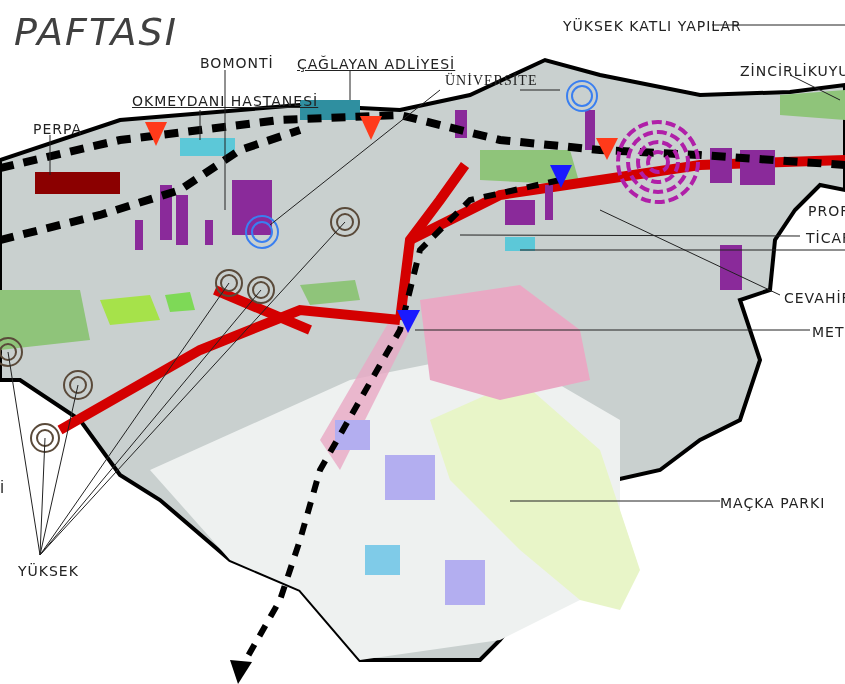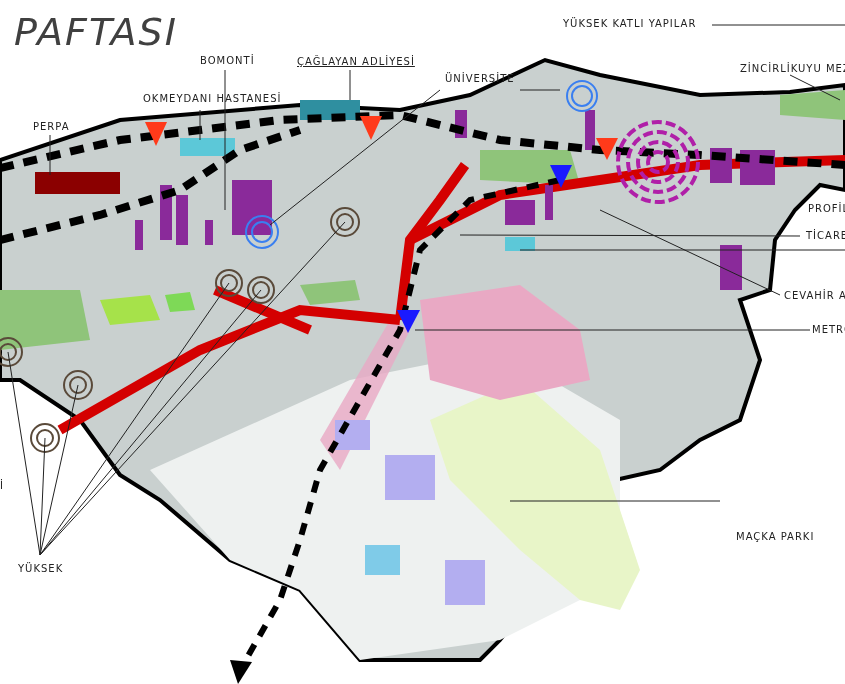--- a/index.html
+++ b/index.html
@@ -1,18 +1,18 @@
 <!DOCTYPE html>
 <html><head>
 <meta charset="utf-8">
 <style>
   html, body { margin: 0; padding: 0; background: #ffffff; }
   body { width: 845px; height: 684px; position: relative; overflow: hidden; font-family: "DejaVu Sans", sans-serif; }
   .title { position: absolute; left: 14px; top: 10px; font-size: 38px; letter-spacing: 2px; color: #404040; font-weight: 400; font-style: italic; }
-  .label { position: absolute; font-size: 10px; letter-spacing: 1px; color: #222; white-space: nowrap; }
+  .label { position: absolute; font-size: 14px; letter-spacing: 1px; color: #222; white-space: nowrap; }
   svg.map { position: absolute; left: 0; top: 0; }
 </style>
 </head>
 <body>
 
 <svg class="map" width="845" height="684" viewBox="0 0 845 684">
 
   <path d="M0,160 L120,120 L300,105 L400,110 L470,95 L545,60 L600,75 L700,95 L790,92 L845,85 L845,190 L820,185 L795,210 L775,240 L770,290 L740,300 L760,360 L740,420 L700,440 L660,470 L615,480 L600,500 L625,570 L580,590 L520,615 L500,640 L480,660 L360,660 L300,590 L230,560 L160,500 L120,475 L80,420 L20,380 L0,380 Z" fill="#c9d0cf" stroke="#000" stroke-width="4"></path>
 
   <path d="M150,470 L350,380 L500,350 L620,420 L620,580 L500,640 L360,660 L300,590 L230,560 Z" fill="#eef1f0"></path>
@@ -118,23 +118,23 @@
     <line x1="40" y1="555" x2="8" y2="352"></line>
     <line x1="40" y1="555" x2="78" y2="385"></line>
     <line x1="40" y1="555" x2="45" y2="438"></line>
   </g>
 </svg>
 
 <div class="title">PAFTASI</div>
 <div class="label" style="left:563px; top:18px;">YÜKSEK KATLI YAPILAR</div>
 <div class="label" style="left:200px; top:55px;text-align:center;">BOMONTİ</div>
 <div class="label" style="left:297px; top:56px;text-decoration:underline;">ÇAĞLAYAN ADLİYESİ</div>
-<div class="label" style="left:445px; top:73px;">ÜNİVERSİTE</div>
-<div class="label" style="left:143px; top:93px;">OKMEYDANI HASTANESİ</div>
+<div class="label" style="left:445px; top:73px;font-family:Liberation Serif, serif;">ÜNİVERSİTE</div>
+<div class="label" style="left:132px; top:93px;text-decoration:underline;">OKMEYDANI HASTANESİ</div>
 <div class="label" style="left:33px; top:121px;text-align:right;">PERPA</div>
 <div class="label" style="left:740px; top:63px;">ZİNCİRLİKUYU MEZ</div>
 <div class="label" style="left:808px; top:203px;">PROFİL</div>
 <div class="label" style="left:806px; top:230px;">TİCARE</div>
 <div class="label" style="left:784px; top:290px;">CEVAHİR A</div>
 <div class="label" style="left:812px; top:324px;">METRO</div>
-<div class="label" style="left:736px; top:495px;margin-top:36px;">MAÇKA PARKI</div>
+<div class="label" style="left:720px; top:495px;">MAÇKA PARKI</div>
 <div class="label" style="left:18px; top:563px;">YÜKSEK</div>
 <div class="label" style="left:0px; top:480px;">İ</div>
 
 </body></html>

